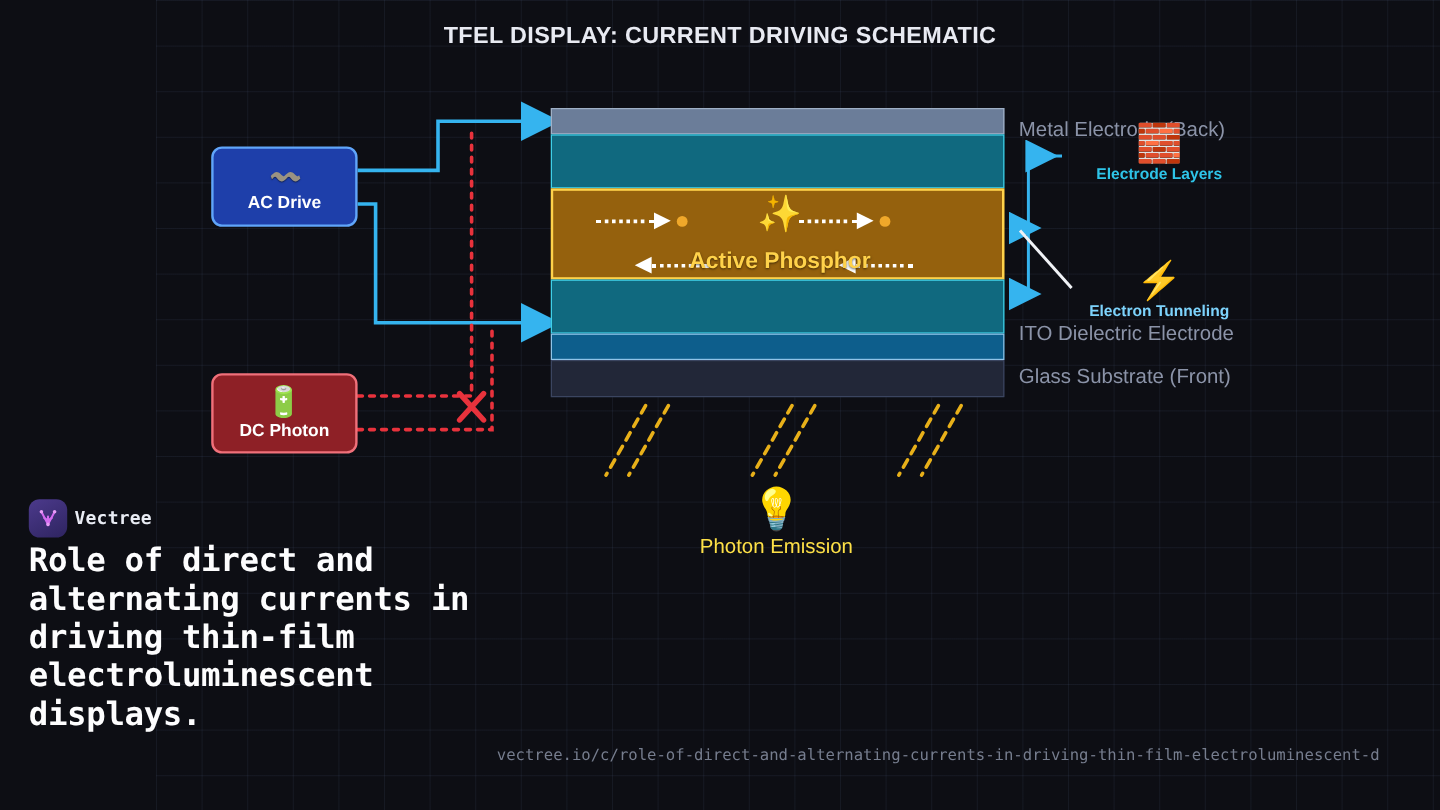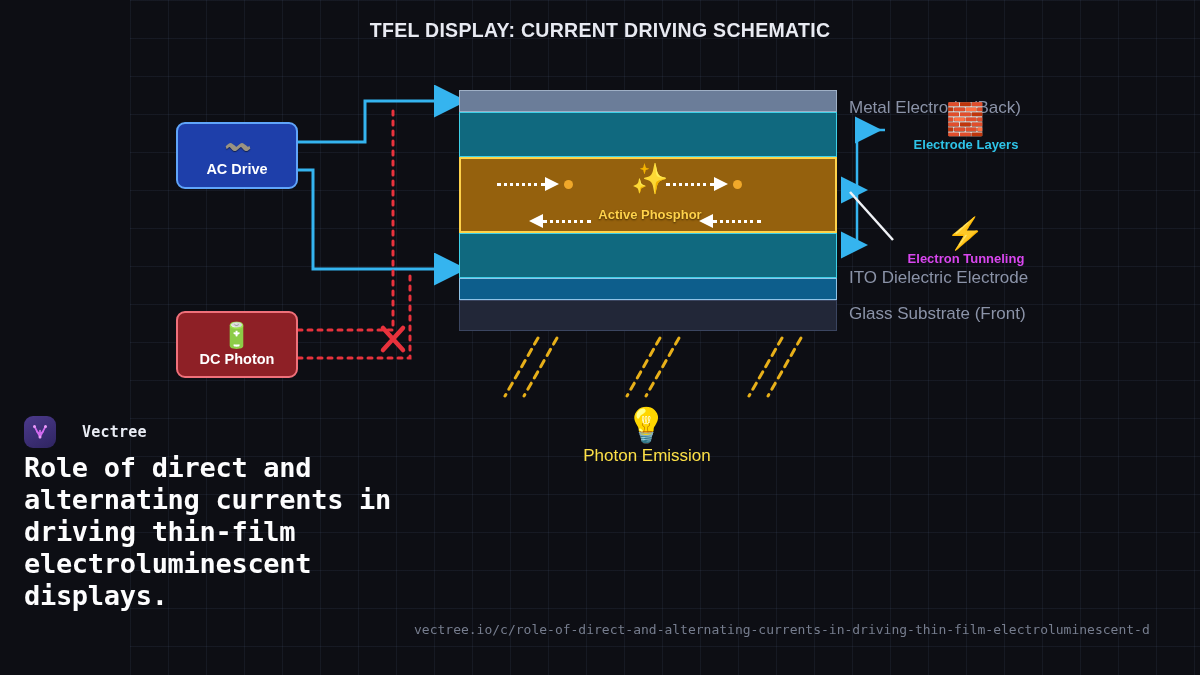--- a/index.html
+++ b/index.html
@@ -52,21 +52,21 @@
   .layer { position:absolute; left:0; width:378px; }
   #lay-metal   { top:0;    height:22px; background:#6b7d99; border:1px solid #9fb0c6; }
   #lay-diel1   { top:22px; height:45px; background:#10697f; border:1px solid #3fd0e8; }
   #lay-phos    { top:67px; height:76px; background:#95610d; border:2px solid #ffd24a; }
   #lay-diel2   { top:143px;height:45px; background:#10697f; border:1px solid #3fd0e8; }
   #lay-ito     { top:188px;height:22px; background:#0d5e8c; border:1px solid #8fc4e8; }
   #lay-glass   { top:210px;height:31px; background:#222738; border:1px solid #3b4560; }
 
   .phos-label {
     position:absolute; left:0; top:48px; width:378px; text-align:center;
-    color:#ffd24a; font-weight:bold; font-size:13px;
+    color:#ffd24a; font-weight:bold; font-size:19px;
     text-shadow:0 1px 2px rgba(0,0,0,.6);
   }
   .sparkle {
     position:absolute; left:0; top:5px; width:378px; text-align:center;
     font-size:30px; line-height:1;
   }
   
   .e-row { position:absolute; left:0; width:378px; height:14px; display:flex; }
   .e-row.top { top:18px; }
   .e-row.bot { top:55px; }
@@ -96,21 +96,21 @@
   }
   .callout .ico { font-size:31px; line-height:1; display:block; }
   .callout .cap { font-size:13px; font-weight:bold; display:block; margin-top:2px; }
 
   
   #photon { position:absolute; left:582px; top:408px; width:130px; text-align:center; }
   #photon .ico { font-size:34px; line-height:1; display:block; }
   #photon .cap { font-size:17px; font-weight:normal; color:#fde047; margin-top:4px; display:block; }
 
   
-  #brand { position:absolute; left:24px; top:416px; display:flex; align-items:center; gap:26px; }
+  #brand { position:absolute; left:24px; top:416px; display:flex; align-items:center; gap:6px; }
   #brand-mark {
     width:32px;height:32px;border-radius:9px;
     background:linear-gradient(150deg,#4c3a8c,#2e2460);
     display:flex;align-items:center;justify-content:center;
   }
   #brand-name {
     color:#e9ecf4; font-family:"DejaVu Sans Mono", monospace;
     font-size:15px; font-weight:bold; letter-spacing:.2px;
   }
   #headline {
@@ -234,21 +234,21 @@
   <div class="slabel" style="left:849px; top:268px">ITO Dielectric Electrode</div>
   <div class="slabel" style="left:849px; top:304px">Glass Substrate (Front)</div>
 
   <div class="callout" style="left:906px; top:104px; width:120px">
     <span class="ico">🧱</span>
     <span class="cap" style="color:#2ec4e8">Electrode Layers</span>
   </div>
 
   <div class="callout" style="left:906px; top:218px; width:120px">
     <span class="ico">⚡</span>
-    <span class="cap" style="color:#d946ef">Electron Tunneling</span>
+    <span class="cap" style="color:#7dd3fc">Electron Tunneling</span>
   </div>
 
   <div id="photon">
     <span class="ico">💡</span>
     <span class="cap">Photon Emission</span>
   </div>
 
   <div id="brand">
     <div id="brand-mark">
       <svg width="20" height="20" viewBox="0 0 20 20" aria-hidden="true">

